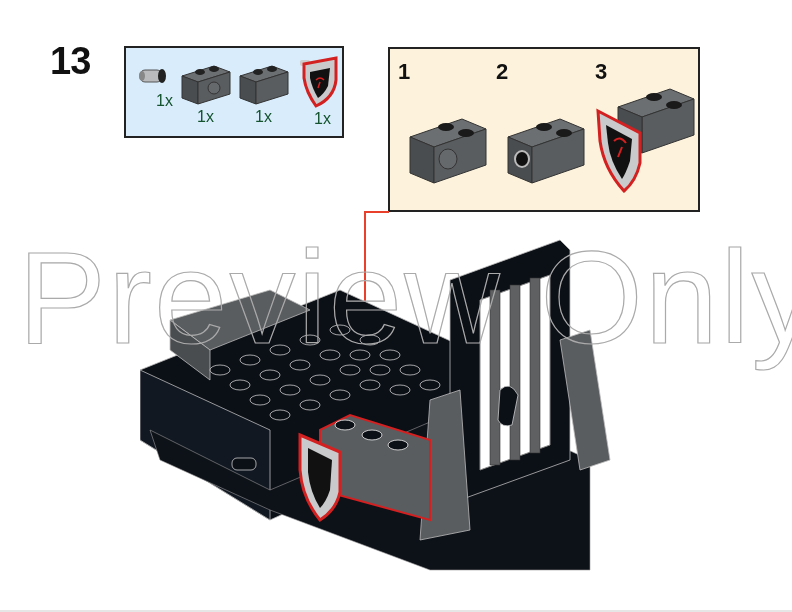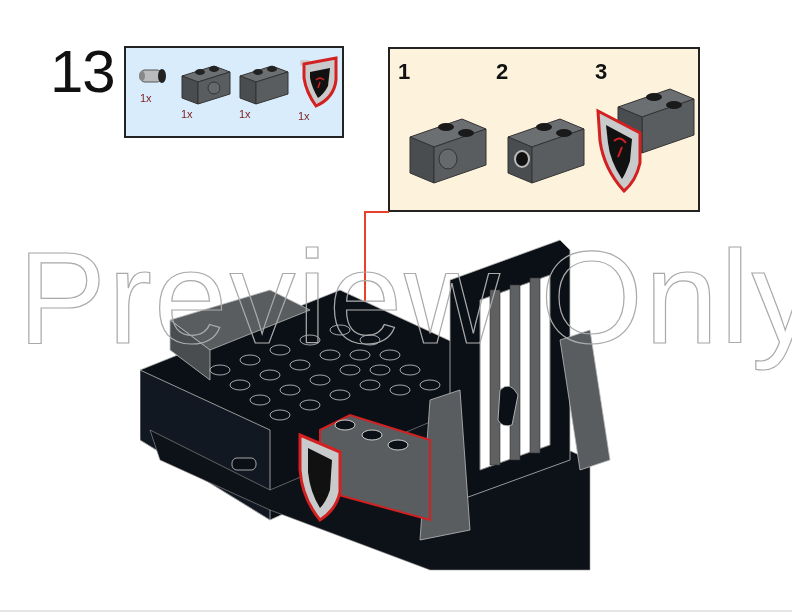--- a/index.html
+++ b/index.html
@@ -3,30 +3,30 @@
 <meta charset="utf-8">
 <style>
   html, body { margin: 0; padding: 0; }
   body {
     width: 792px; height: 612px; position: relative; overflow: hidden;
     background: #ffffff;
     font-family: "Liberation Sans", sans-serif;
   }
   .step-number {
     position: absolute; left: 50px; top: 42px;
-    font-size: 60px; font-weight: normal; color: #111;
+    font-size: 38px; font-weight: bold; color: #111;
     letter-spacing: -1px; line-height: 1;
   }
   .parts-box {
     position: absolute; left: 124px; top: 46px; width: 220px; height: 92px;
     background: #d8ecfb; border: 2px solid #222; box-sizing: border-box;
   }
   .part { position: absolute; }
   .qty {
-    position: absolute; font-size: 11px; color: #7f1d1d;
+    position: absolute; font-size: 16px; color: #14532d; margin-left: 16px;
   }
   .sub-box {
     position: absolute; left: 388px; top: 47px; width: 312px; height: 165px;
     background: #fdf3dc; border: 2px solid #222; box-sizing: border-box;
   }
   .sub-label {
     position: absolute; font-size: 22px; font-weight: bold; color: #111;
   }
   .callout-line-h {
     position: absolute; left: 364px; top: 211px; width: 25px; height: 2px; background: #e8402a;

